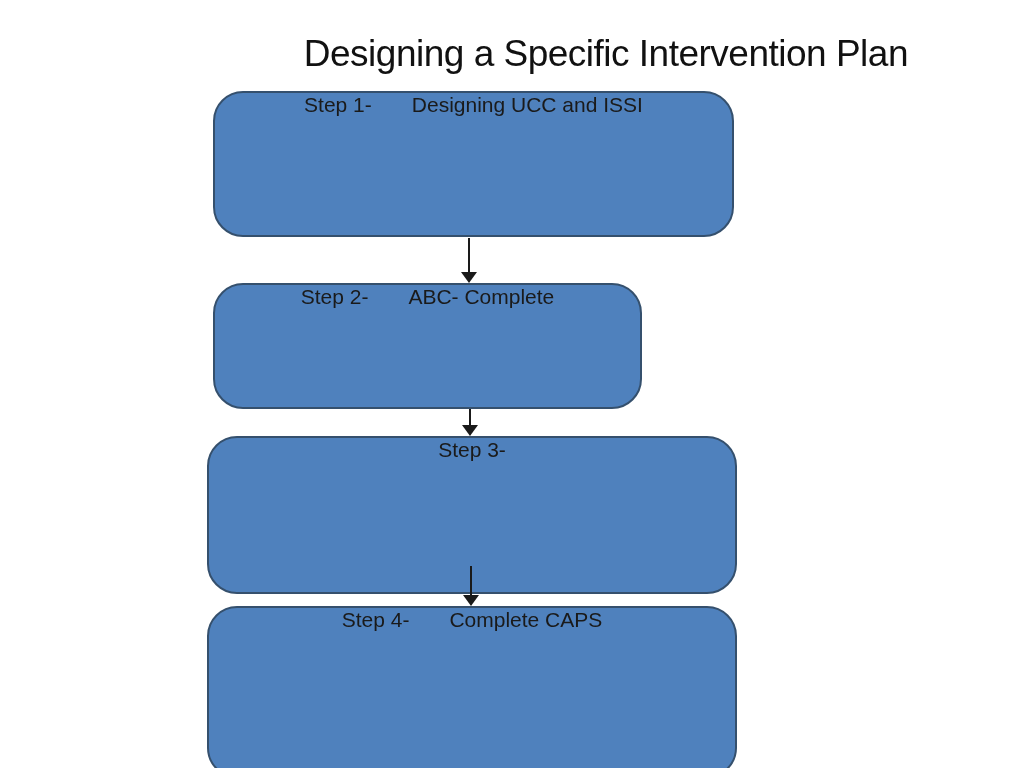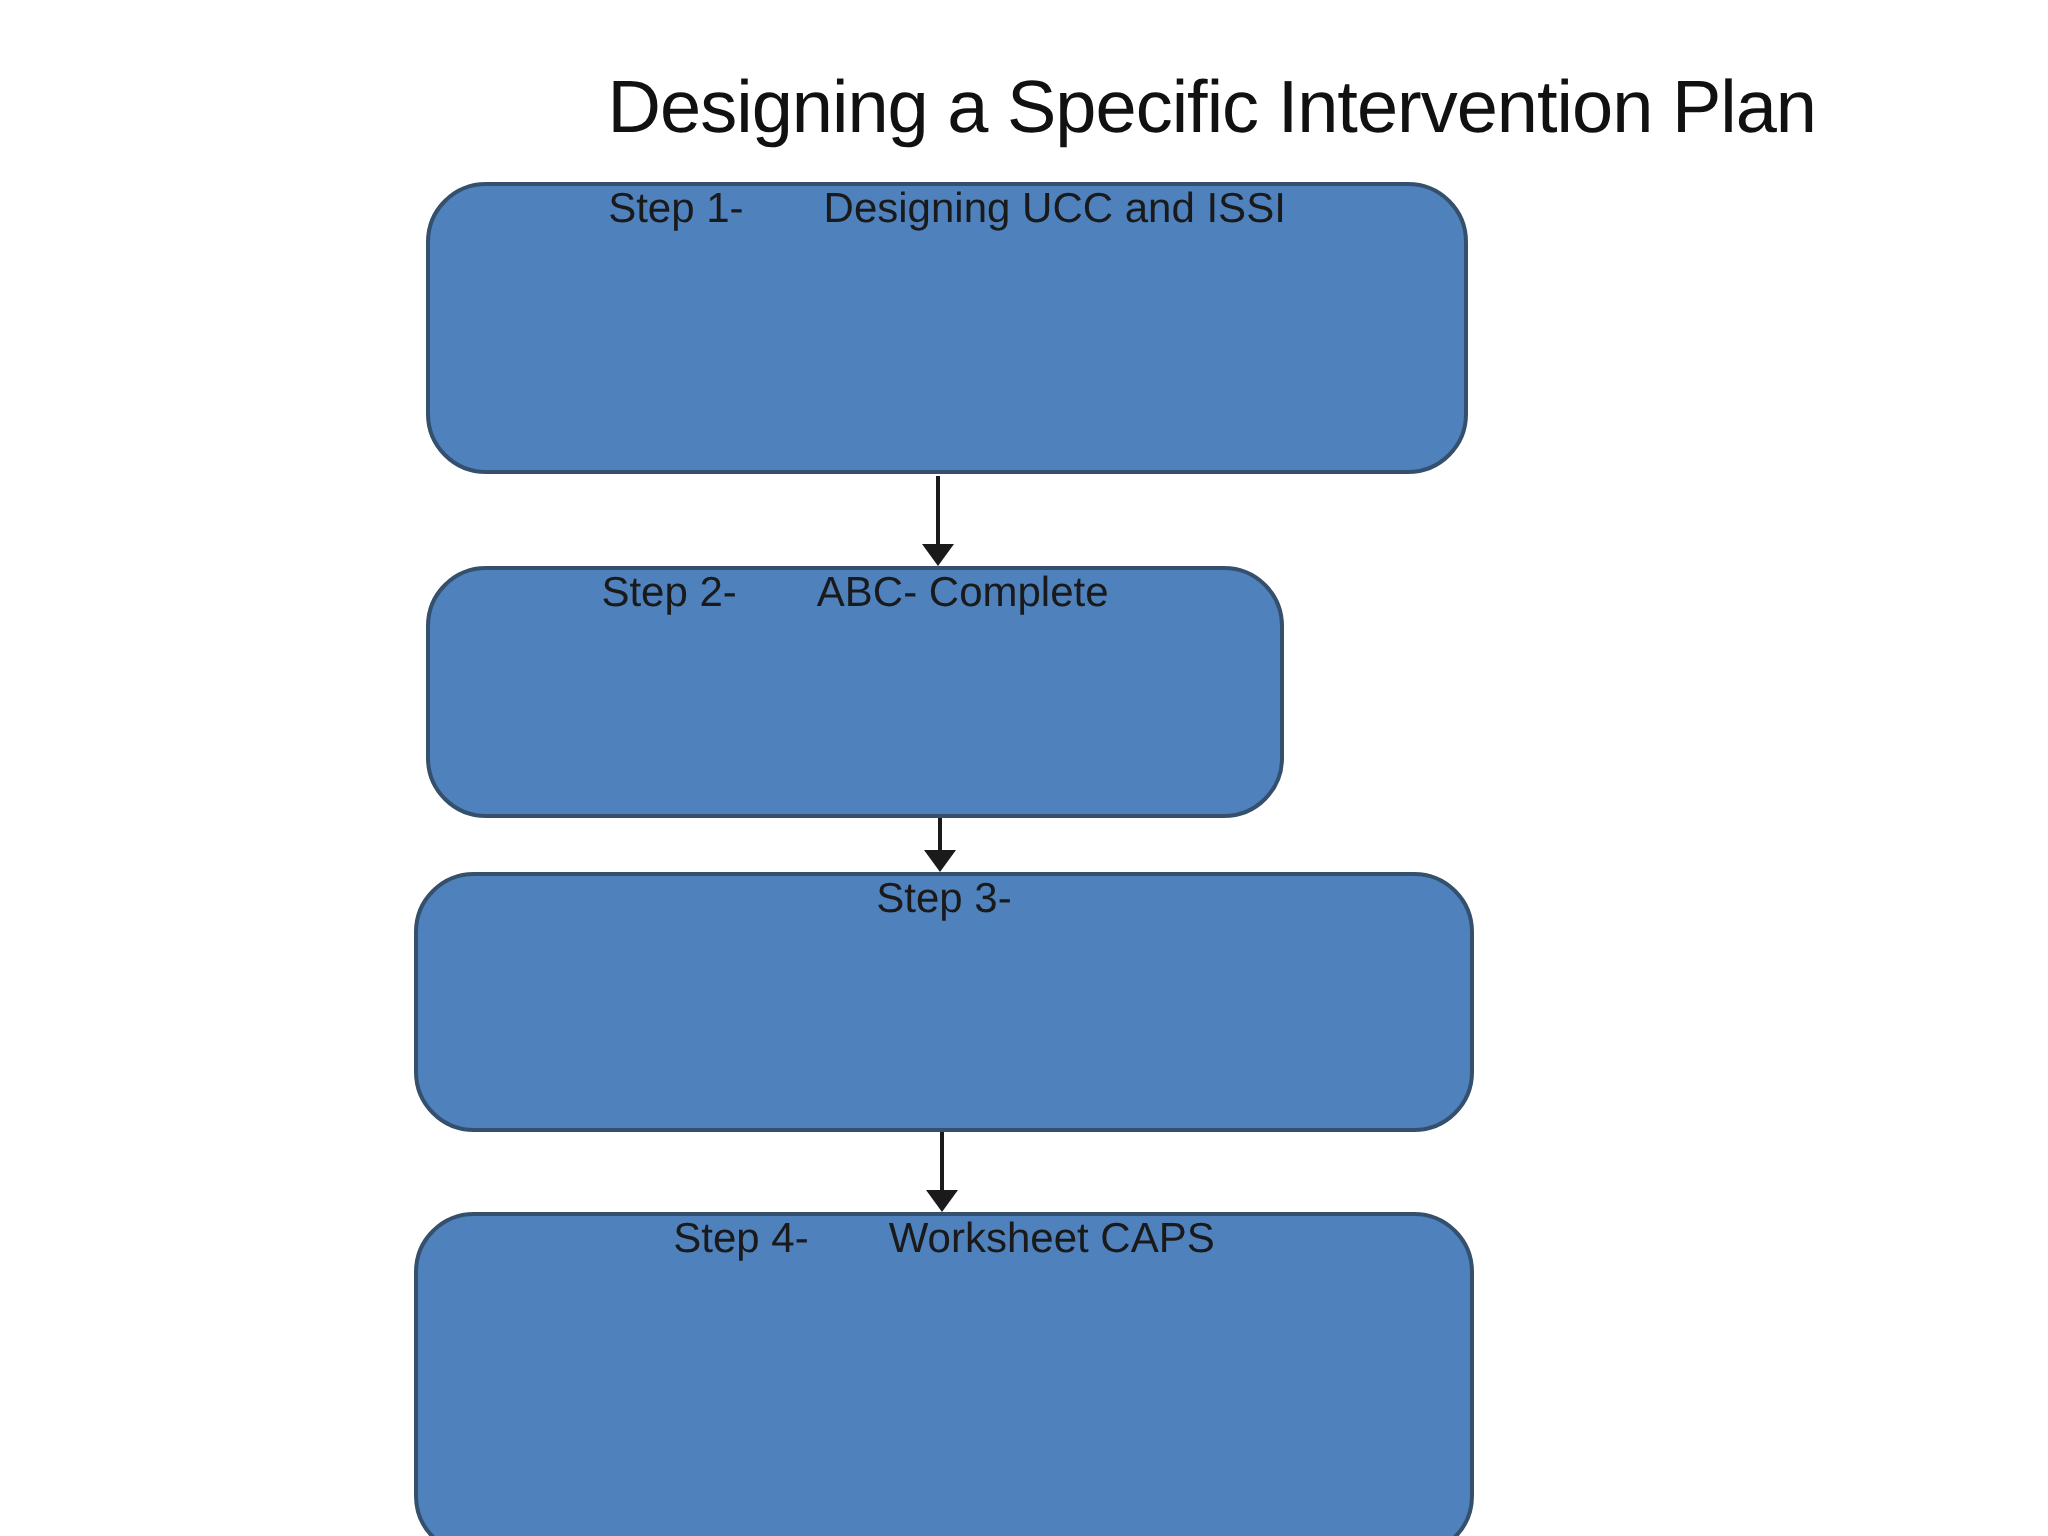--- a/index.html
+++ b/index.html
@@ -43,21 +43,21 @@
   .step-text {
     display: flex;
     align-items: baseline;
     gap: 40px;
     font-size: 21px;
     color: var(--text-color, #1A1A1A);
     white-space: nowrap;
   }
   .box1 { left: 213px; top: 91px;  width: 521px; height: 146px; }
   .box2 { left: 213px; top: 283px; width: 429px; height: 126px; }
-  .box3 { left: 207px; top: 436px; width: 530px; height: 130px; padding-bottom: 36px; }
+  .box3 { left: 207px; top: 436px; width: 530px; height: 158px; padding-bottom: 36px; }
   .box4 { left: 207px; top: 606px; width: 530px; height: 172px; }
   .flow-arrow {
     position: absolute;
     width: 16px;
     display: flex;
     flex-direction: column;
     align-items: center;
   }
   .flow-arrow .arrow-line {
     width: 2px;
@@ -113,17 +113,17 @@
   </div>
 
   <div class="flow-arrow arrow3">
     <div class="arrow-line"></div>
     <div class="arrow-head"></div>
   </div>
 
   <div class="step-box box4">
     <div class="step-text">
       <span>Step 4-</span>
-      <span>Worksheet CAPS</span>
+      <span>Complete CAPS</span>
     </div>
   </div>
 
 </div>
 
 </body></html>

